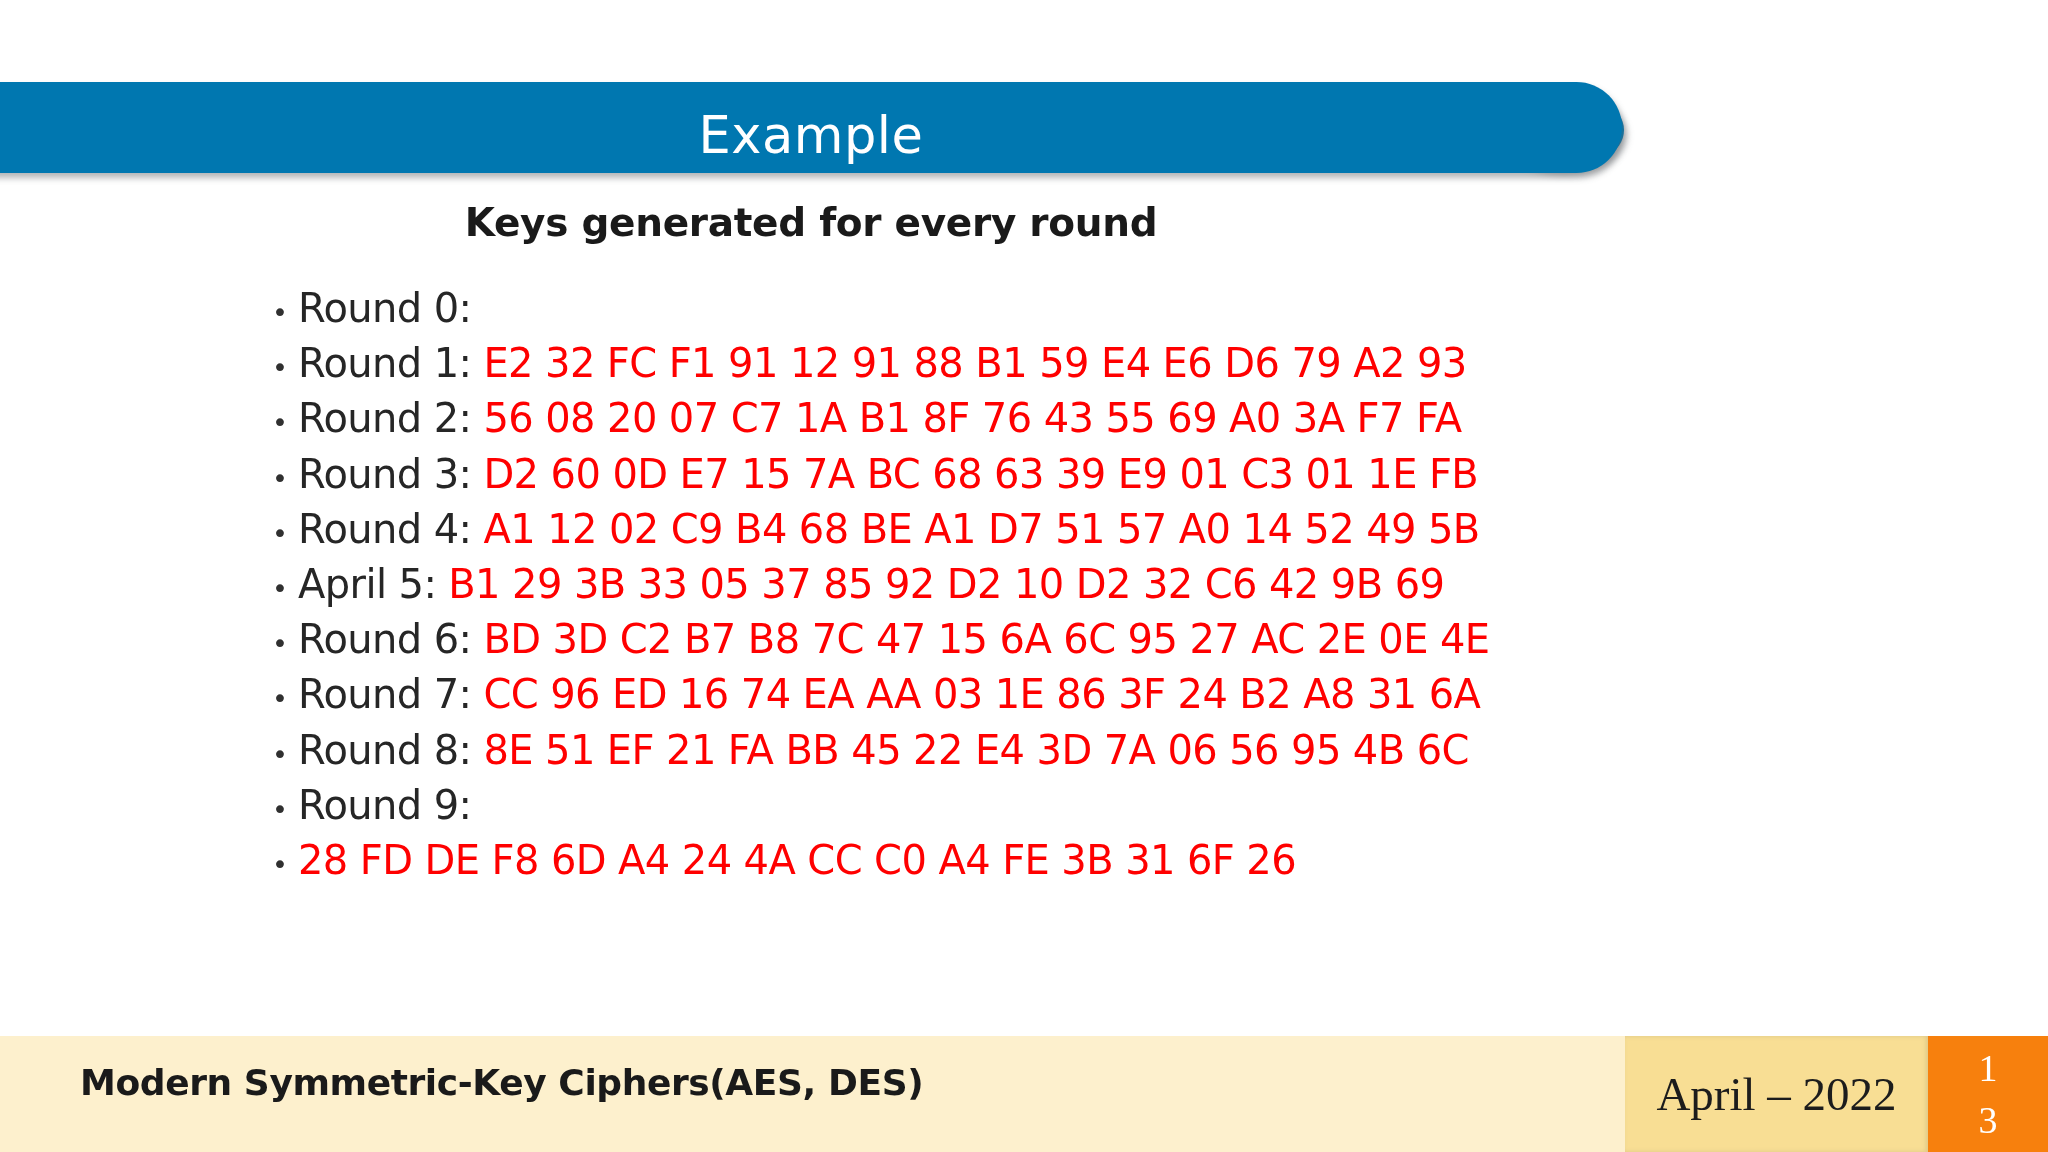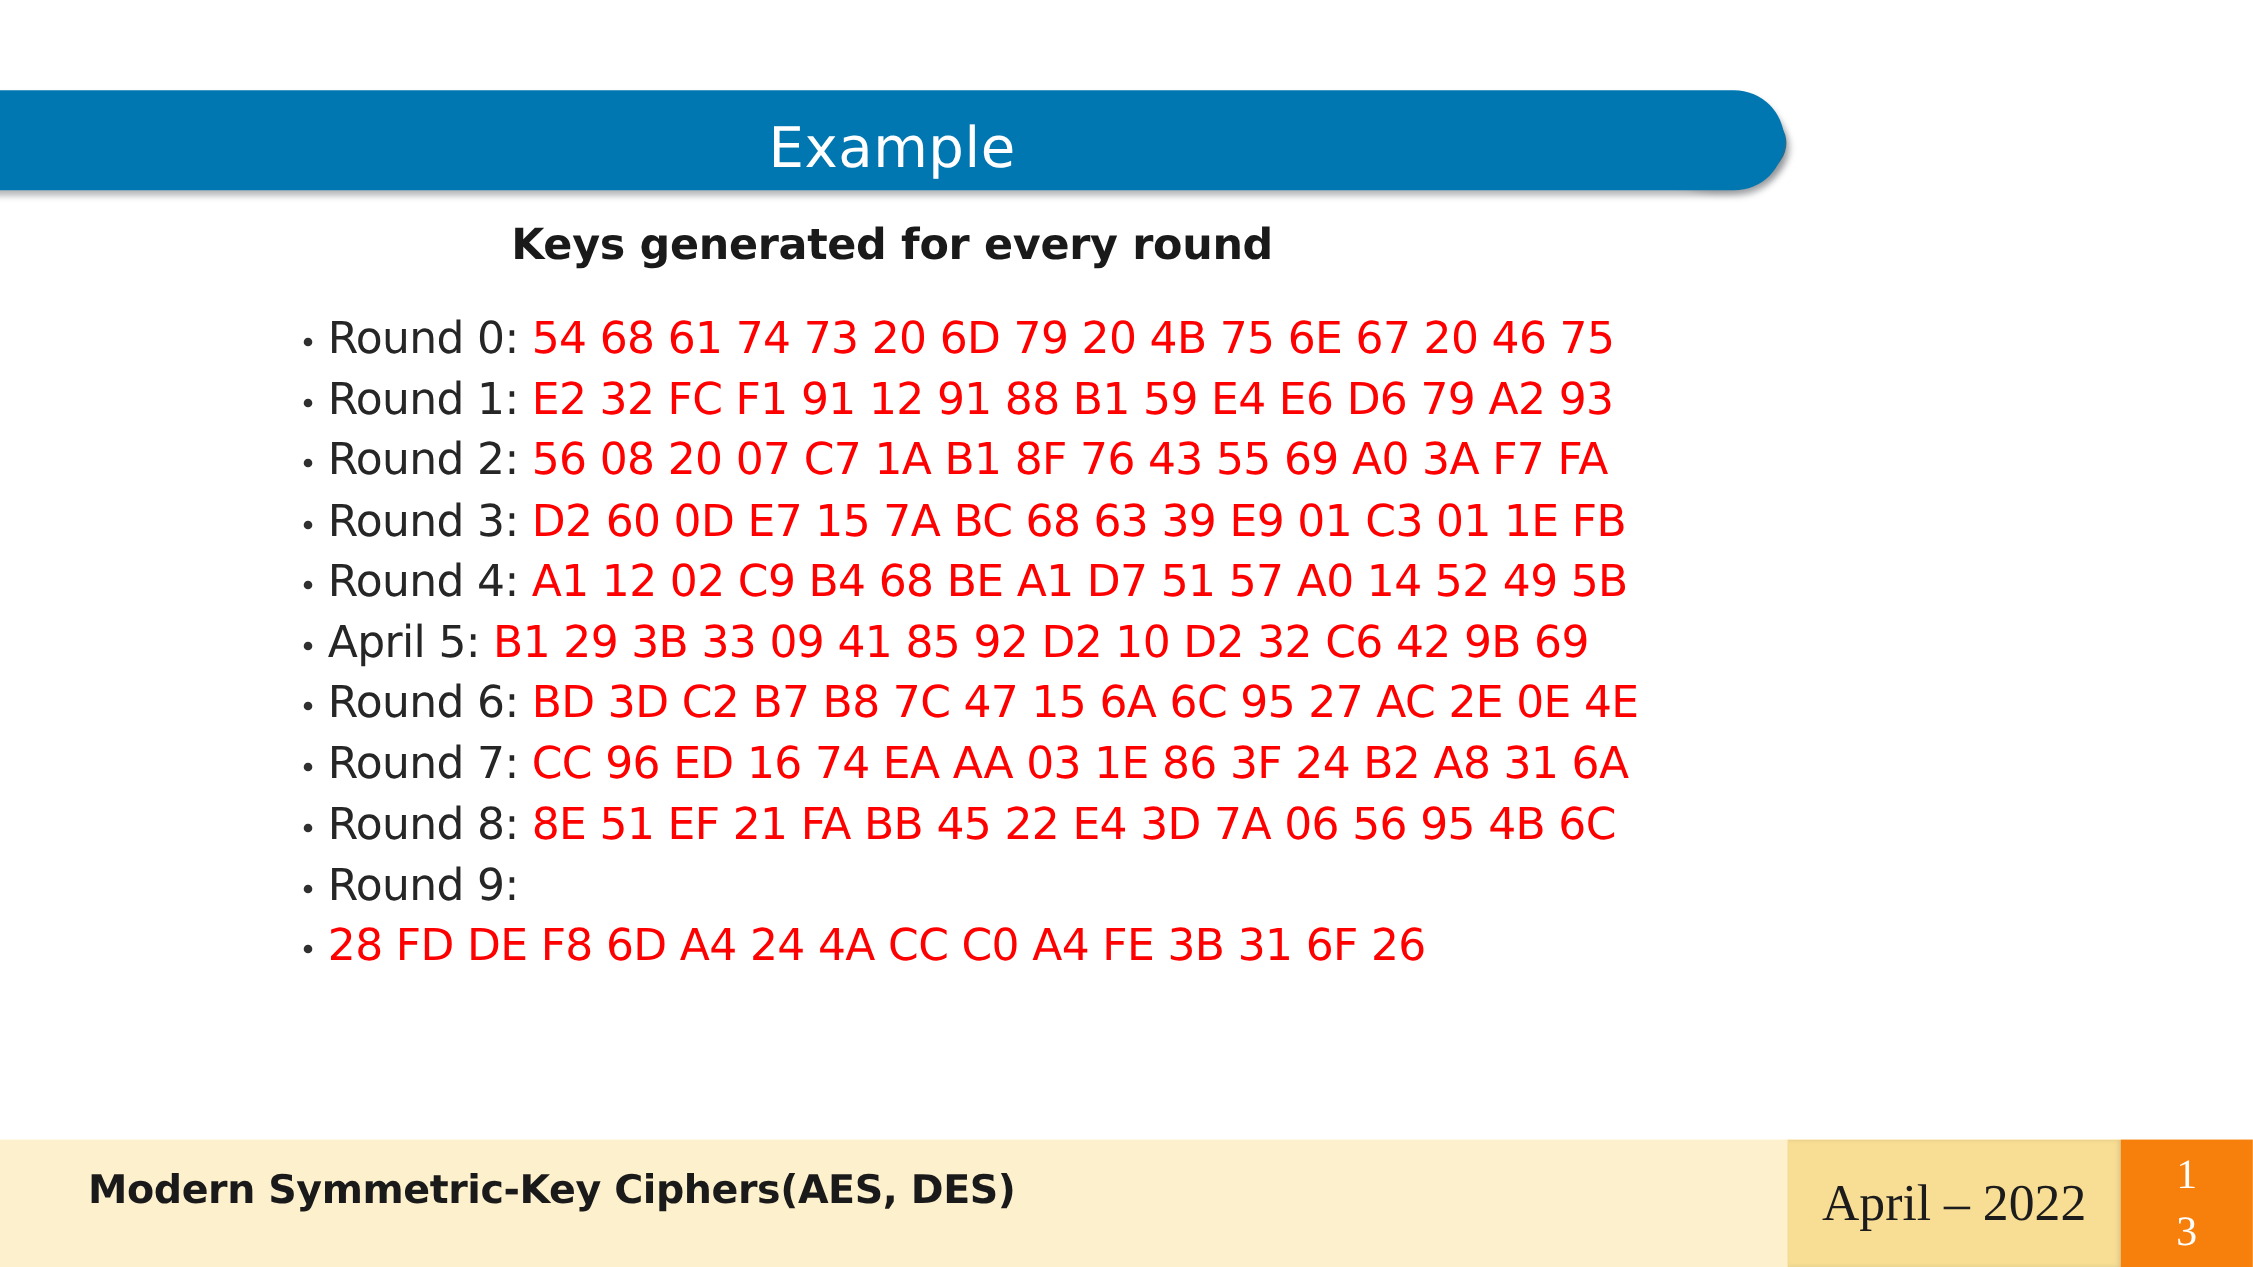--- a/index.html
+++ b/index.html
@@ -197,21 +197,20 @@
   <div id="title-text">Example</div>
 
   <div id="content-block">
 
     <div id="content-heading">Keys generated for every round</div>
 
     <ul id="rounds-list">
       <li class="round-row">
         <span class="round-bullet">•</span>
         <span class="round-label">Round 0:</span>
-        <span class="round-key">54 68 61 74 73 20 6D 79 20 4B 75 6E 67 20 46 75</span>
       </li>
       <li class="round-row">
         <span class="round-bullet">•</span>
         <span class="round-label">Round 1:</span>
         <span class="round-key">E2 32 FC F1 91 12 91 88 B1 59 E4 E6 D6 79 A2 93</span>
       </li>
       <li class="round-row">
         <span class="round-bullet">•</span>
         <span class="round-label">Round 2:</span>
         <span class="round-key">56 08 20 07 C7 1A B1 8F 76 43 55 69 A0 3A F7 FA</span>
@@ -222,21 +221,21 @@
         <span class="round-key">D2 60 0D E7 15 7A BC 68 63 39 E9 01 C3 01 1E FB</span>
       </li>
       <li class="round-row">
         <span class="round-bullet">•</span>
         <span class="round-label">Round 4:</span>
         <span class="round-key">A1 12 02 C9 B4 68 BE A1 D7 51 57 A0 14 52 49 5B</span>
       </li>
       <li class="round-row">
         <span class="round-bullet">•</span>
         <span class="round-label">April 5:</span>
-        <span class="round-key">B1 29 3B 33 09 41 85 92 D2 10 D2 32 C6 42 9B 69</span>
+        <span class="round-key">B1 29 3B 33 05 37 85 92 D2 10 D2 32 C6 42 9B 69</span>
       </li>
       <li class="round-row">
         <span class="round-bullet">•</span>
         <span class="round-label">Round 6:</span>
         <span class="round-key">BD 3D C2 B7 B8 7C 47 15 6A 6C 95 27 AC 2E 0E 4E</span>
       </li>
       <li class="round-row">
         <span class="round-bullet">•</span>
         <span class="round-label">Round 7:</span>
         <span class="round-key">CC 96 ED 16 74 EA AA 03 1E 86 3F 24 B2 A8 31 6A</span>

